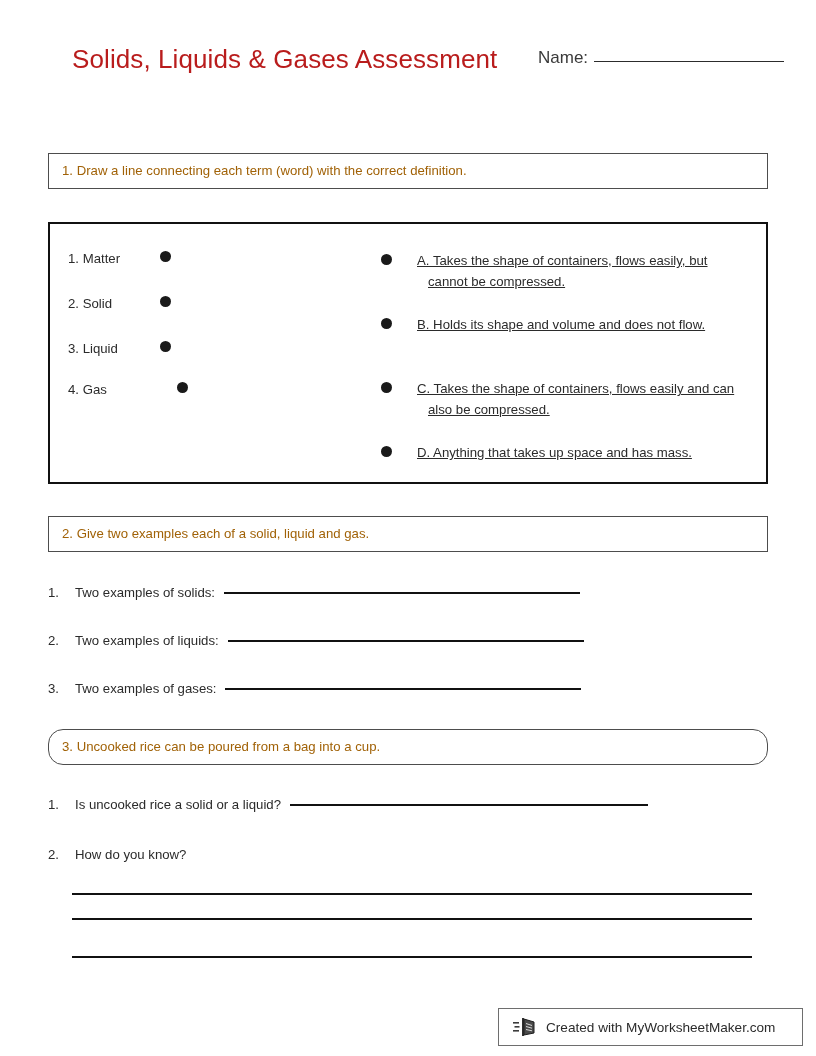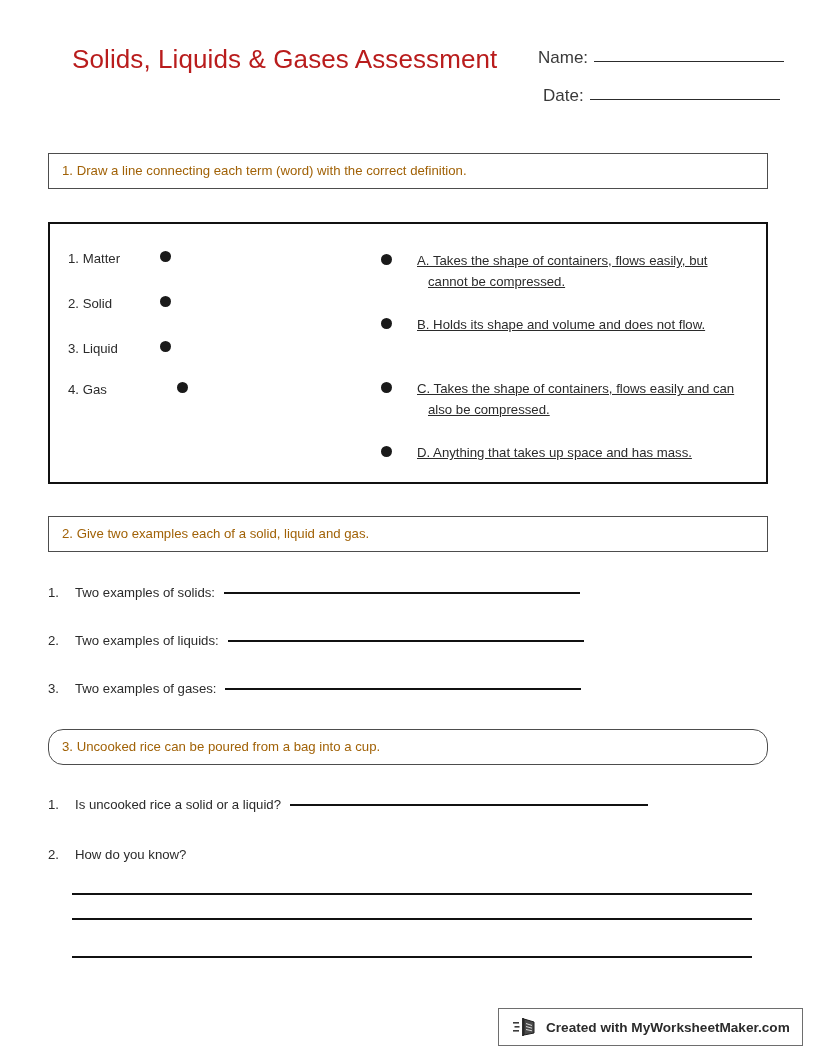--- a/index.html
+++ b/index.html
@@ -172,21 +172,20 @@
     left: 498px;
     top: 1008px;
     width: 305px;
     height: 38px;
     box-sizing: border-box;
     border: 1px solid #6e6e6e;
     background: #ffffff;
     display: flex;
     align-items: center;
     padding-left: 14px;
-    font-weight: bold;
   }
   .footer-logo {
     width: 26px;
     height: 22px;
     flex: none;
     margin-right: 7px;
   }
   .footer-text {
     font-size: 13.6px;
     color: #2b2b2b;
@@ -198,24 +197,20 @@
 
 <div class="page">
 
   <div class="title">Solids, Liquids &amp; Gases Assessment</div>
 
   <div class="meta-field" id="meta-name">
     <span class="meta-label">Name:</span>
     <span class="meta-rule"></span>
   </div>
 
-  <div class="meta-field" id="meta-date">
-    <span class="meta-label">Date:</span>
-    <span class="meta-rule"></span>
-  </div>
 
   <div class="prompt-bar" id="prompt-1">
     <span>1. Draw a line connecting each term (word) with the correct definition.</span>
   </div>
 
   <div class="match-box">
 
     <div class="term-row" style="top: 27px;">
       <span class="term-label">1. Matter</span>
       <span class="dot"></span>

